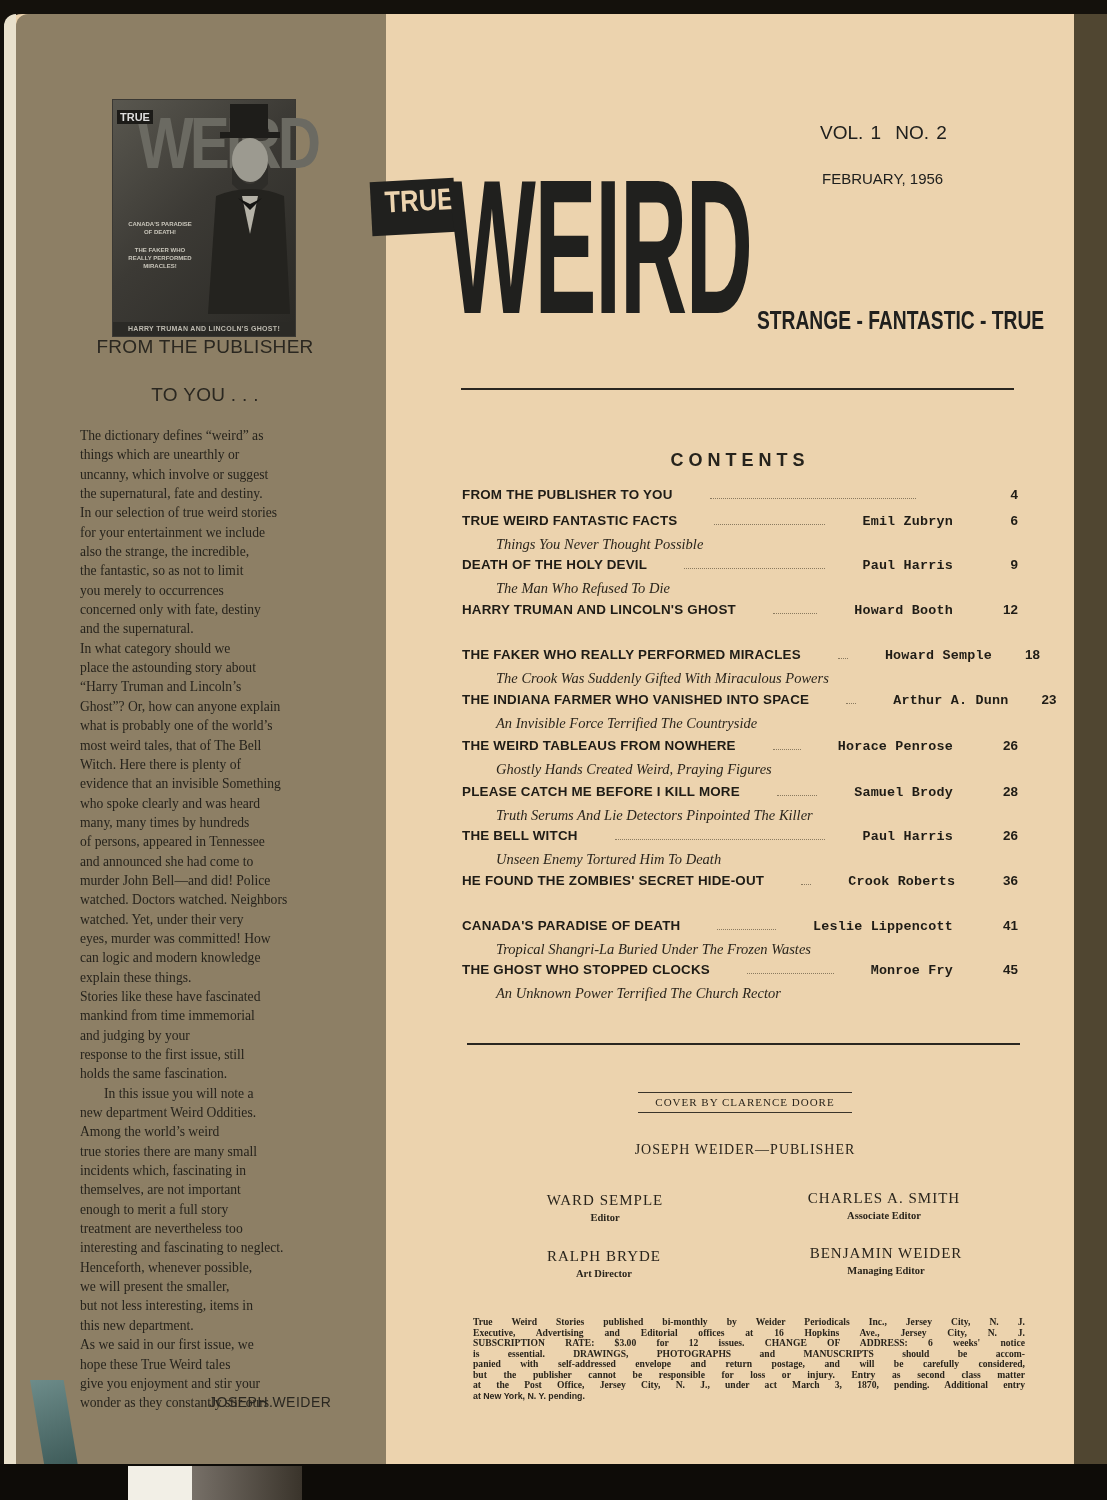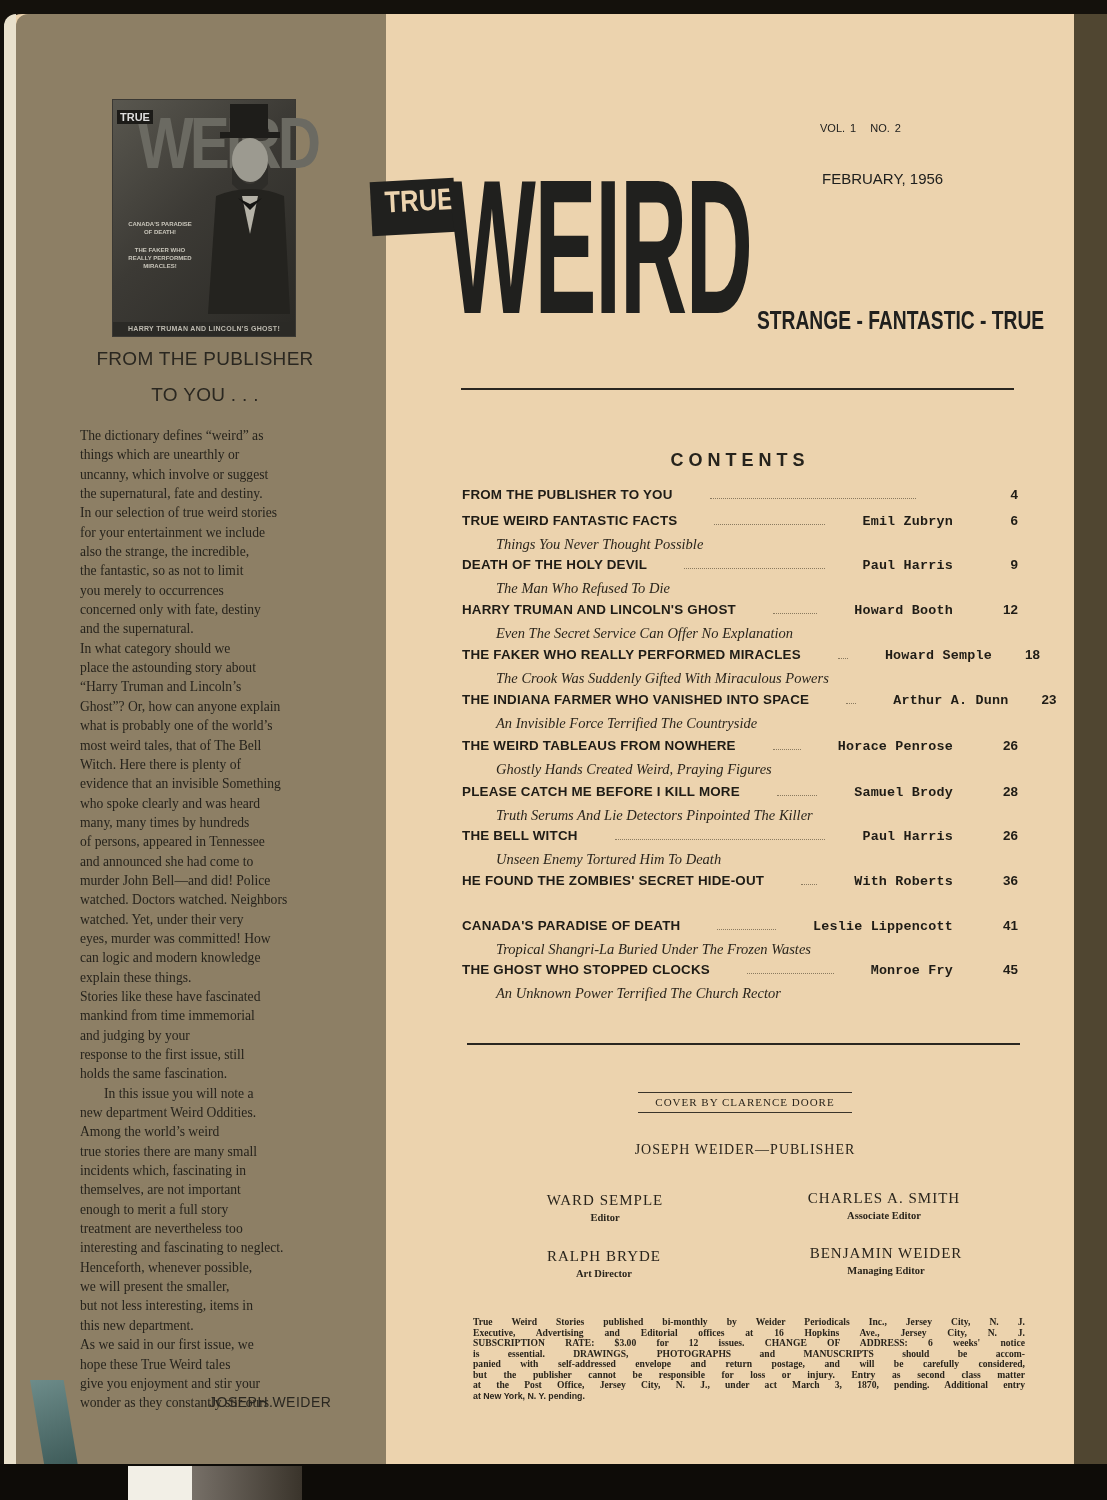--- a/index.html
+++ b/index.html
@@ -99,21 +99,21 @@
     transform: scaleX(0.85); transform-origin: left;
   }
   .masthead-weird {
     position: absolute; left: 448px; top: 150px; color: #20201e;
     font-family: "Liberation Sans", sans-serif; font-weight: bold; font-size: 150px; line-height: 150px;
     letter-spacing: -2px;
     transform: scaleX(0.62) scaleY(1.28); transform-origin: top left;
   }
   .vol {
     position: absolute; left: 820px; top: 122px; font-family: "Liberation Sans", sans-serif;
-    font-size: 11px; color: #20201e; word-spacing: 2px;
+    font-size: 19px; color: #20201e; word-spacing: 2px;
   }
   .vol .no { margin-left: 14px; }
   .issue-date {
     position: absolute; left: 822px; top: 170px; font-family: "Liberation Sans", sans-serif;
     font-size: 15px; color: #20201e;
   }
   .tagline {
     position: absolute; left: 757px; top: 305px; font-family: "Liberation Sans", sans-serif;
     font-weight: bold; font-size: 26px; color: #20201e;
     transform: scaleX(0.74); transform-origin: left; white-space: nowrap;
@@ -185,21 +185,21 @@
     <path d="M24 62 Q42 98 60 62 L60 80 Q42 100 24 80 Z" fill="#2e2d29"></path>
     <path d="M8 92 Q42 78 76 92 L82 210 L0 210 Z" fill="#24231f"></path>
     <path d="M34 92 L42 130 L50 92 Z" fill="#b5b2a7"></path>
     <path d="M30 94 L42 100 L54 94 L42 106 Z" fill="#141412"></path>
   </svg>
   <div class="cover-blurb" style="top:120px">CANADA'S PARADISE OF DEATH!</div>
   <div class="cover-blurb" style="top:146px">THE FAKER WHO REALLY PERFORMED MIRACLES!</div>
   <div class="cover-caption">HARRY TRUMAN AND LINCOLN'S GHOST!</div>
 </div>
 
-<div class="pub-heading" style="top:348px">FROM THE PUBLISHER</div>
+<div class="pub-heading" style="top:336px">FROM THE PUBLISHER</div>
 <div class="pub-heading" style="top:384px">TO YOU . . .</div>
 
 <div class="pub-body" id="pub-body">
     <span class="line">The dictionary defines “weird” as</span>
     <span class="line">things which are unearthly or</span>
     <span class="line">uncanny, which involve or suggest</span>
     <span class="line">the supernatural, fate and destiny.</span>
     <span class="line">In our selection of true weird stories</span>
     <span class="line">for your entertainment we include</span>
     <span class="line">also the strange, the incredible,</span>
@@ -295,21 +295,20 @@
       </div>
       <div class="toc-sub">The Man Who Refused To Die</div>
     </div>
     <div class="toc-entry" style="top: 115px;">
       <div class="toc-main">
         <span class="toc-title">HARRY TRUMAN AND LINCOLN'S GHOST</span>
         <span class="toc-dots"></span>
         <span class="toc-author">Howard Booth</span>
         <span class="toc-page">12</span>
       </div>
-      <div class="toc-sub">Even The Secret Service Can Offer No Explanation</div>
     </div>
     <div class="toc-entry" style="top: 160px;">
       <div class="toc-main">
         <span class="toc-title">THE FAKER WHO REALLY PERFORMED MIRACLES</span>
         <span class="toc-dots"></span>
         <span class="toc-author">Howard Semple</span>
         <span class="toc-page">18</span>
       </div>
       <div class="toc-sub">The Crook Was Suddenly Gifted With Miraculous Powers</div>
     </div>
@@ -346,21 +345,21 @@
         <span class="toc-dots"></span>
         <span class="toc-author">Paul Harris</span>
         <span class="toc-page">26</span>
       </div>
       <div class="toc-sub">Unseen Enemy Tortured Him To Death</div>
     </div>
     <div class="toc-entry" style="top: 386px;">
       <div class="toc-main">
         <span class="toc-title">HE FOUND THE ZOMBIES' SECRET HIDE-OUT</span>
         <span class="toc-dots"></span>
-        <span class="toc-author">With Roberts</span>
+        <span class="toc-author">Crook Roberts</span>
         <span class="toc-page">36</span>
       </div>
     </div>
     <div class="toc-entry" style="top: 431px;">
       <div class="toc-main">
         <span class="toc-title">CANADA'S PARADISE OF DEATH</span>
         <span class="toc-dots"></span>
         <span class="toc-author">Leslie Lippencott</span>
         <span class="toc-page">41</span>
       </div>

